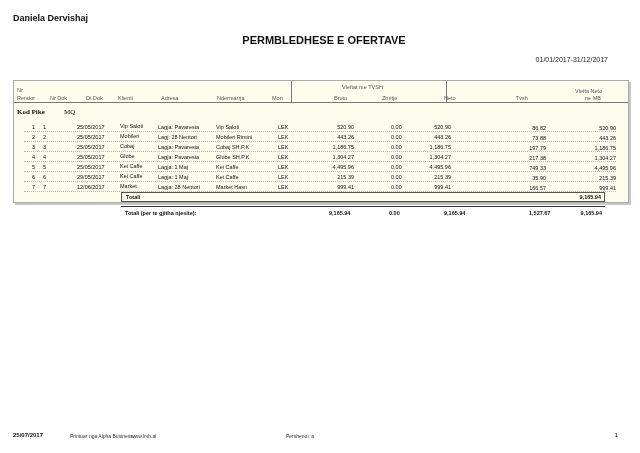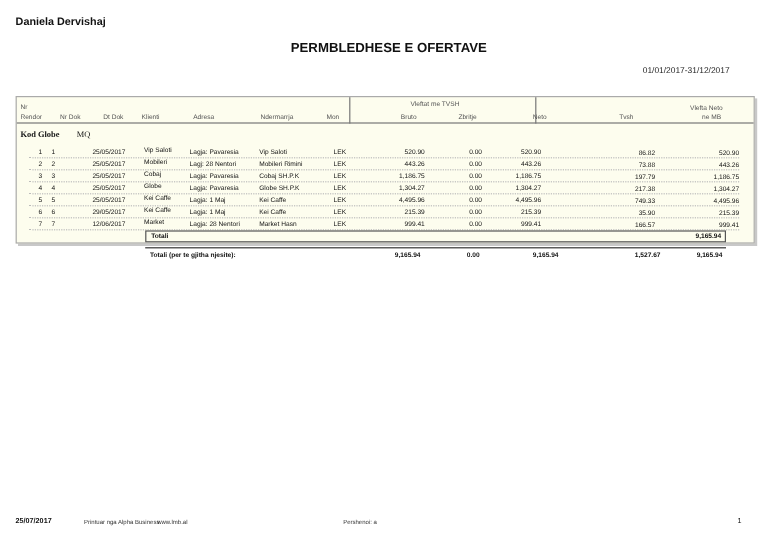--- a/index.html
+++ b/index.html
@@ -56,21 +56,21 @@
     <span class="h" style="left:258px;top:14px">Mon</span>
     <span class="h" style="left:328px;top:3px">Vleftat me TVSH</span>
     <span class="h" style="left:320px;top:14px">Bruto</span>
     <span class="h" style="left:368px;top:14px">Zbritje</span>
     <span class="h" style="left:430px;top:14px">Neto</span>
     <span class="h" style="left:502px;top:14px">Tvsh</span>
     <span class="h" style="left:561px;top:7px">Vlefta Neto</span>
     <span class="h" style="left:571px;top:14px">ne MB</span>
   </div>
 
-  <div class="group">Kod Globe</div>
+  <div class="group">Kod Pike</div>
   <div class="groupval">MQ</div>
 
   <div class="row" style="top:41px">
     <span class="c" style="left:8px">1</span>
     <span class="c" style="left:19px">1</span>
     <span class="c" style="left:53px">25/05/2017</span>
     <span class="c" style="left:96px;top:1px">Vip Saloti</span>
     <span class="c" style="left:134px">Lagja: Pavaresia</span>
     <span class="c" style="left:192px">Vip Saloti</span>
     <span class="c" style="left:254px">LEK</span>

